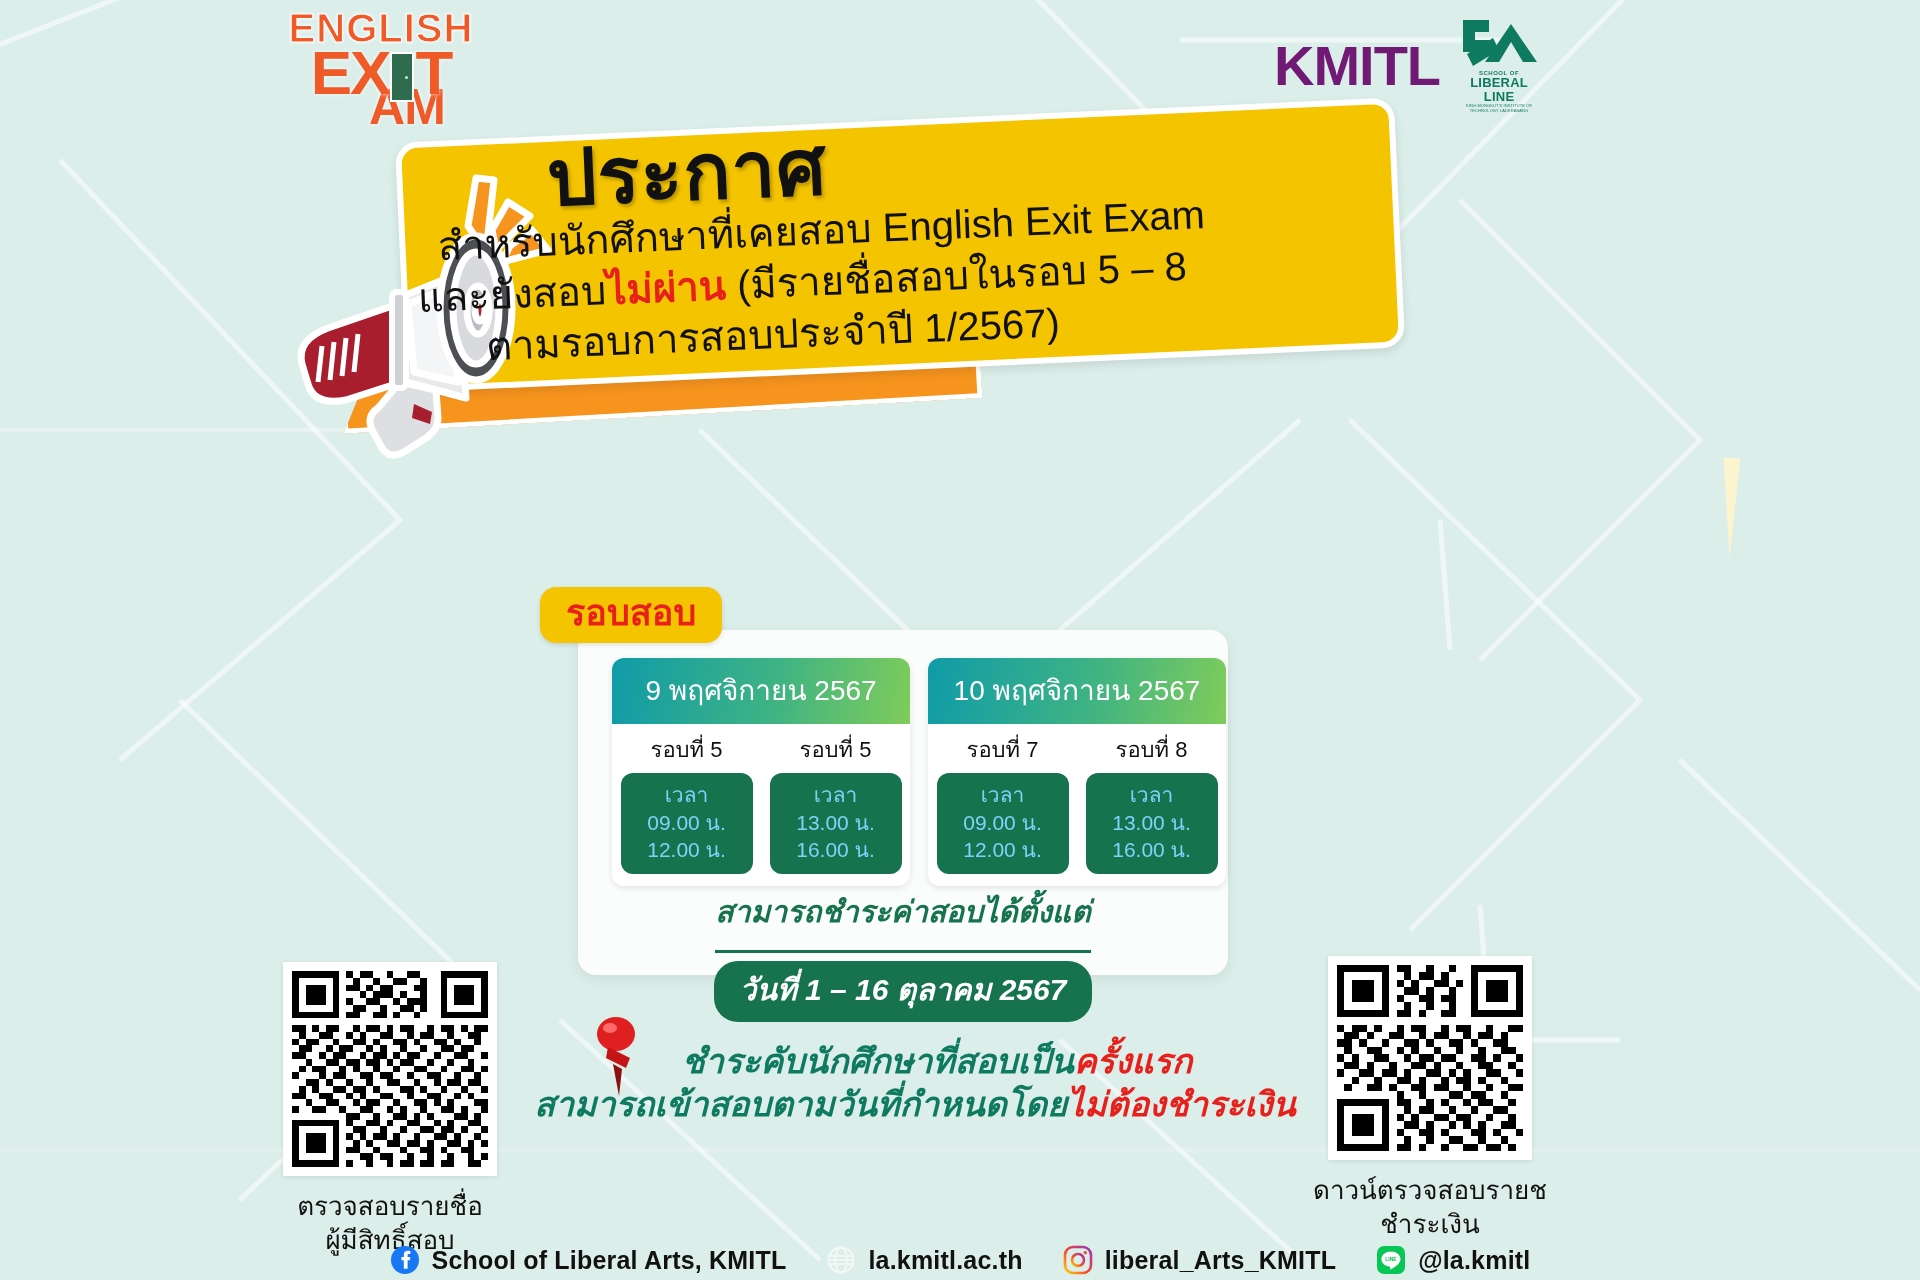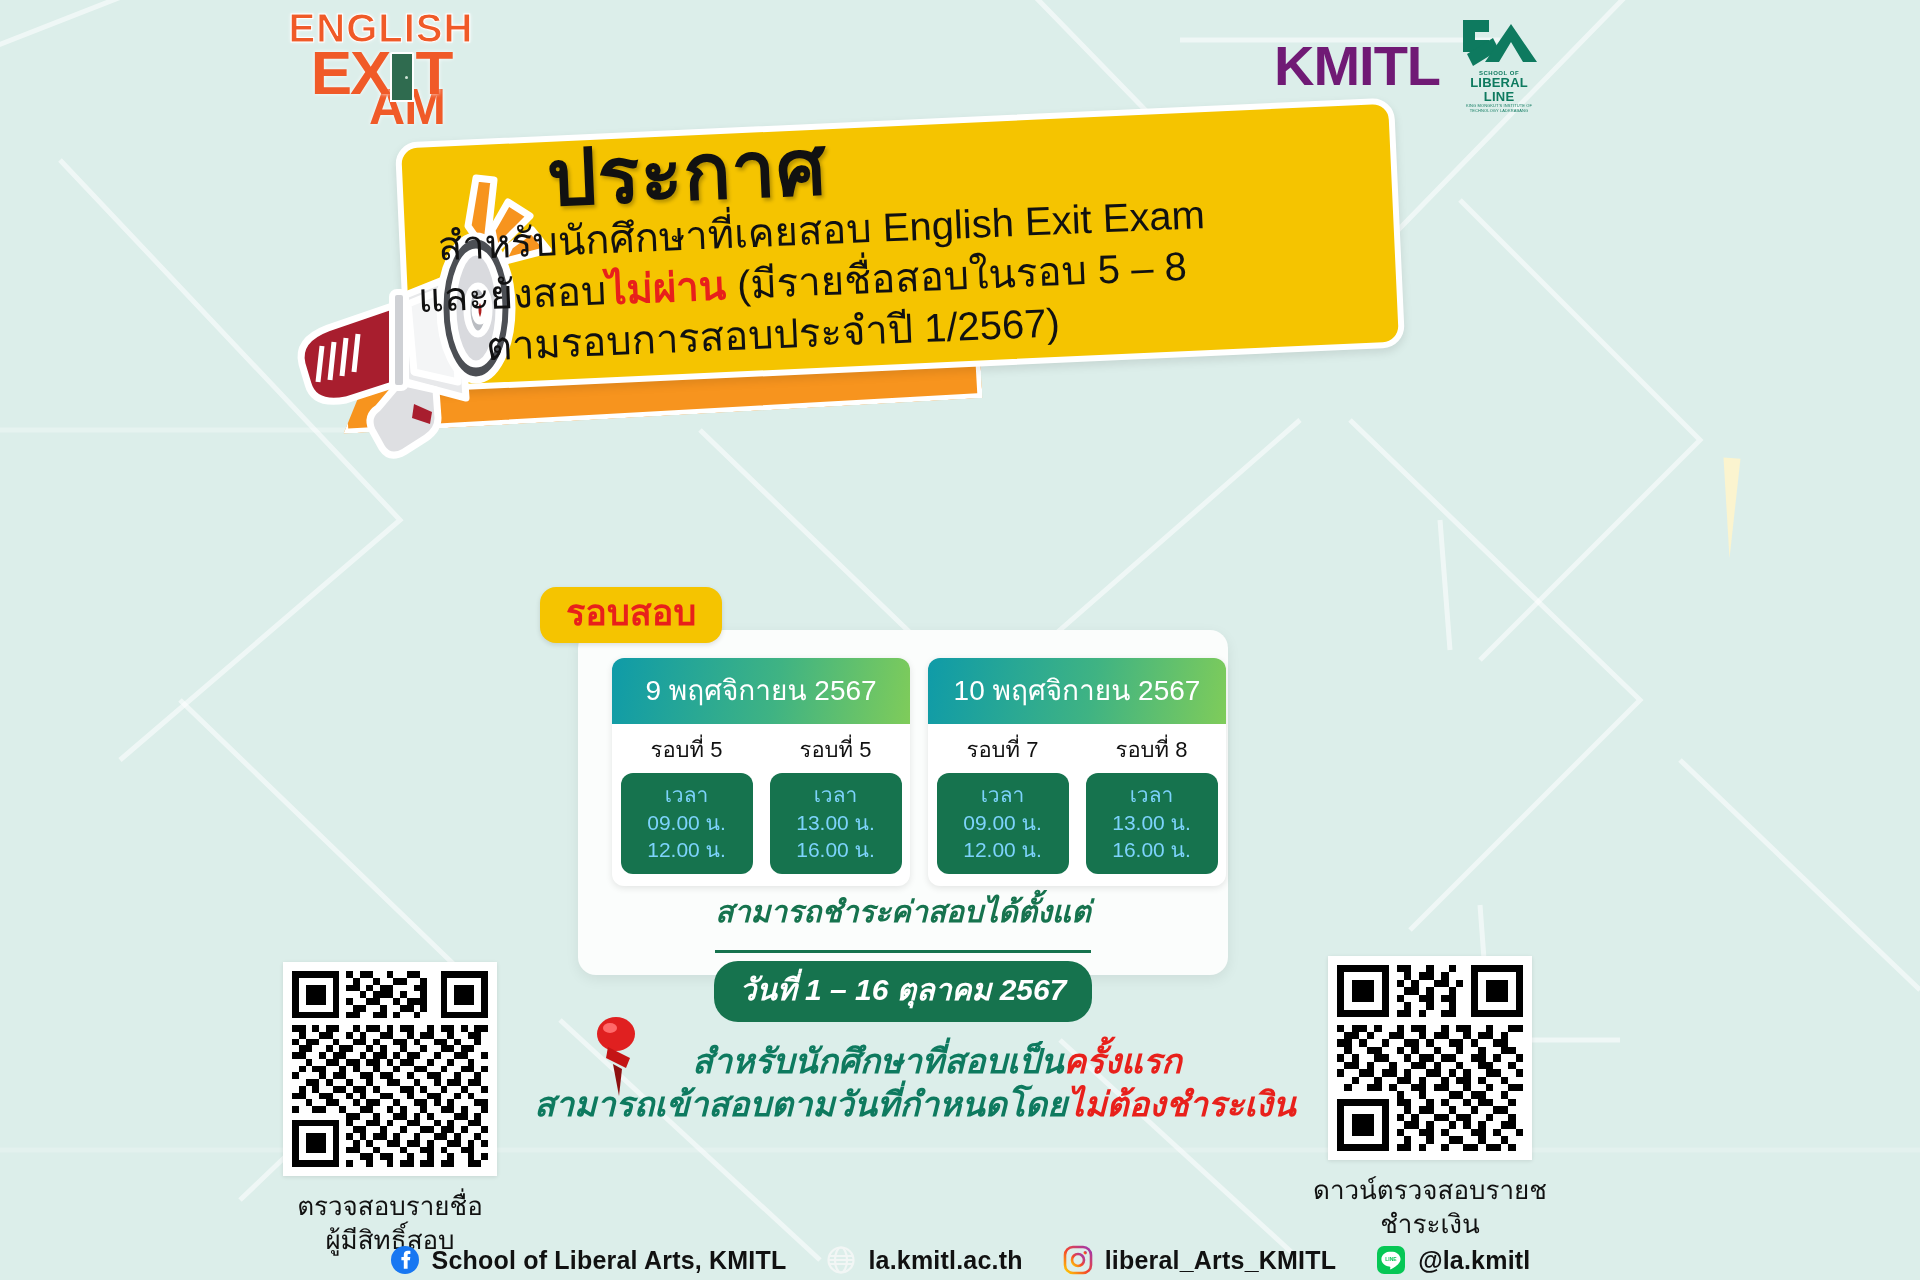--- a/index.html
+++ b/index.html
@@ -748,21 +748,21 @@
 
   <div class="pin-note">
     <div class="pin-icon">
       <svg width="66" height="86" viewBox="0 0 66 86" aria-hidden="true">
         <ellipse cx="30" cy="20" rx="19" ry="17" fill="#e02020"></ellipse>
         <ellipse cx="24" cy="14" rx="7" ry="5" fill="#ff6a6a"></ellipse>
         <path d="M22 33 L44 44 L40 54 L20 44 Z" fill="#c41515"></path>
         <path d="M27 50 L36 55 L33 82 Z" fill="#8d1010"></path>
       </svg>
     </div>
-    <div class="pin-l1"><span>สำหรับนักศึกษาที่สอบเป็น</span><span class="pin-red">ครั้งแรก</span></div>
+    <div class="pin-l1"><span>ชำระคับนักศึกษาที่สอบเป็น</span><span class="pin-red">ครั้งแรก</span></div>
     <div class="pin-l2"><span>สามารถเข้าสอบตามวันที่กำหนดโดย</span><span class="pin-red">ไม่ต้องชำระเงิน</span></div>
   </div>
 
   <div class="footer">
 
     <div class="f-item">
       <span class="f-ico">
         <svg width="30" height="30" viewBox="0 0 30 30" aria-hidden="true">
           <circle cx="15" cy="15" r="14" fill="#1877f2"></circle>
           <path d="M17.6 15.2h2.3l.4-3.3h-2.7v-1.6c0-.9.3-1.4 1.5-1.4h1.3V5.9c-.4-.05-1.4-.15-2.5-.15-2.6 0-4.1 1.4-4.1 4.1v2.05h-2.4v3.3h2.4v8.5h3.8z" fill="#fff"></path>

